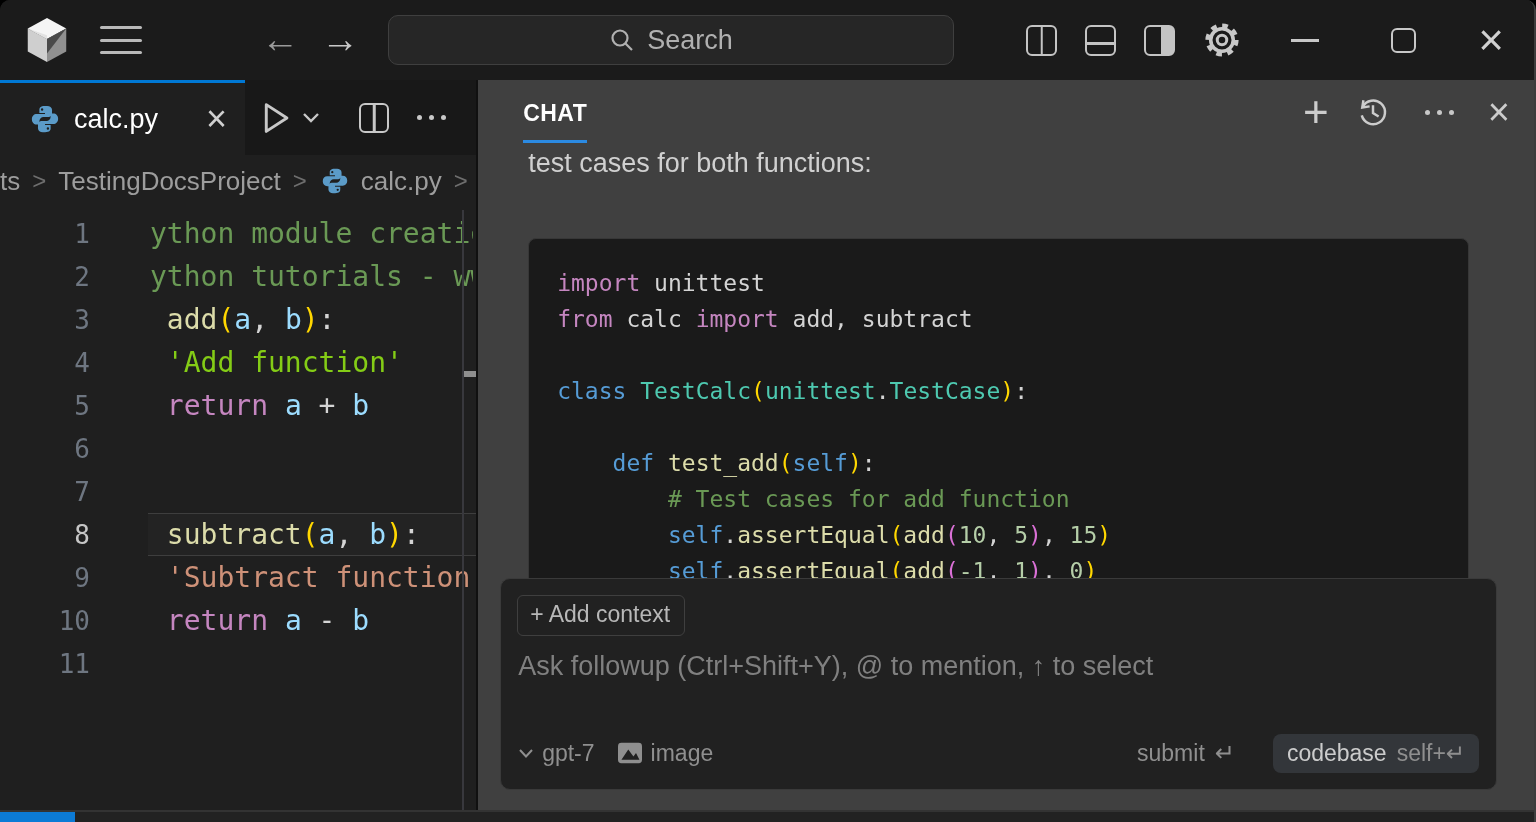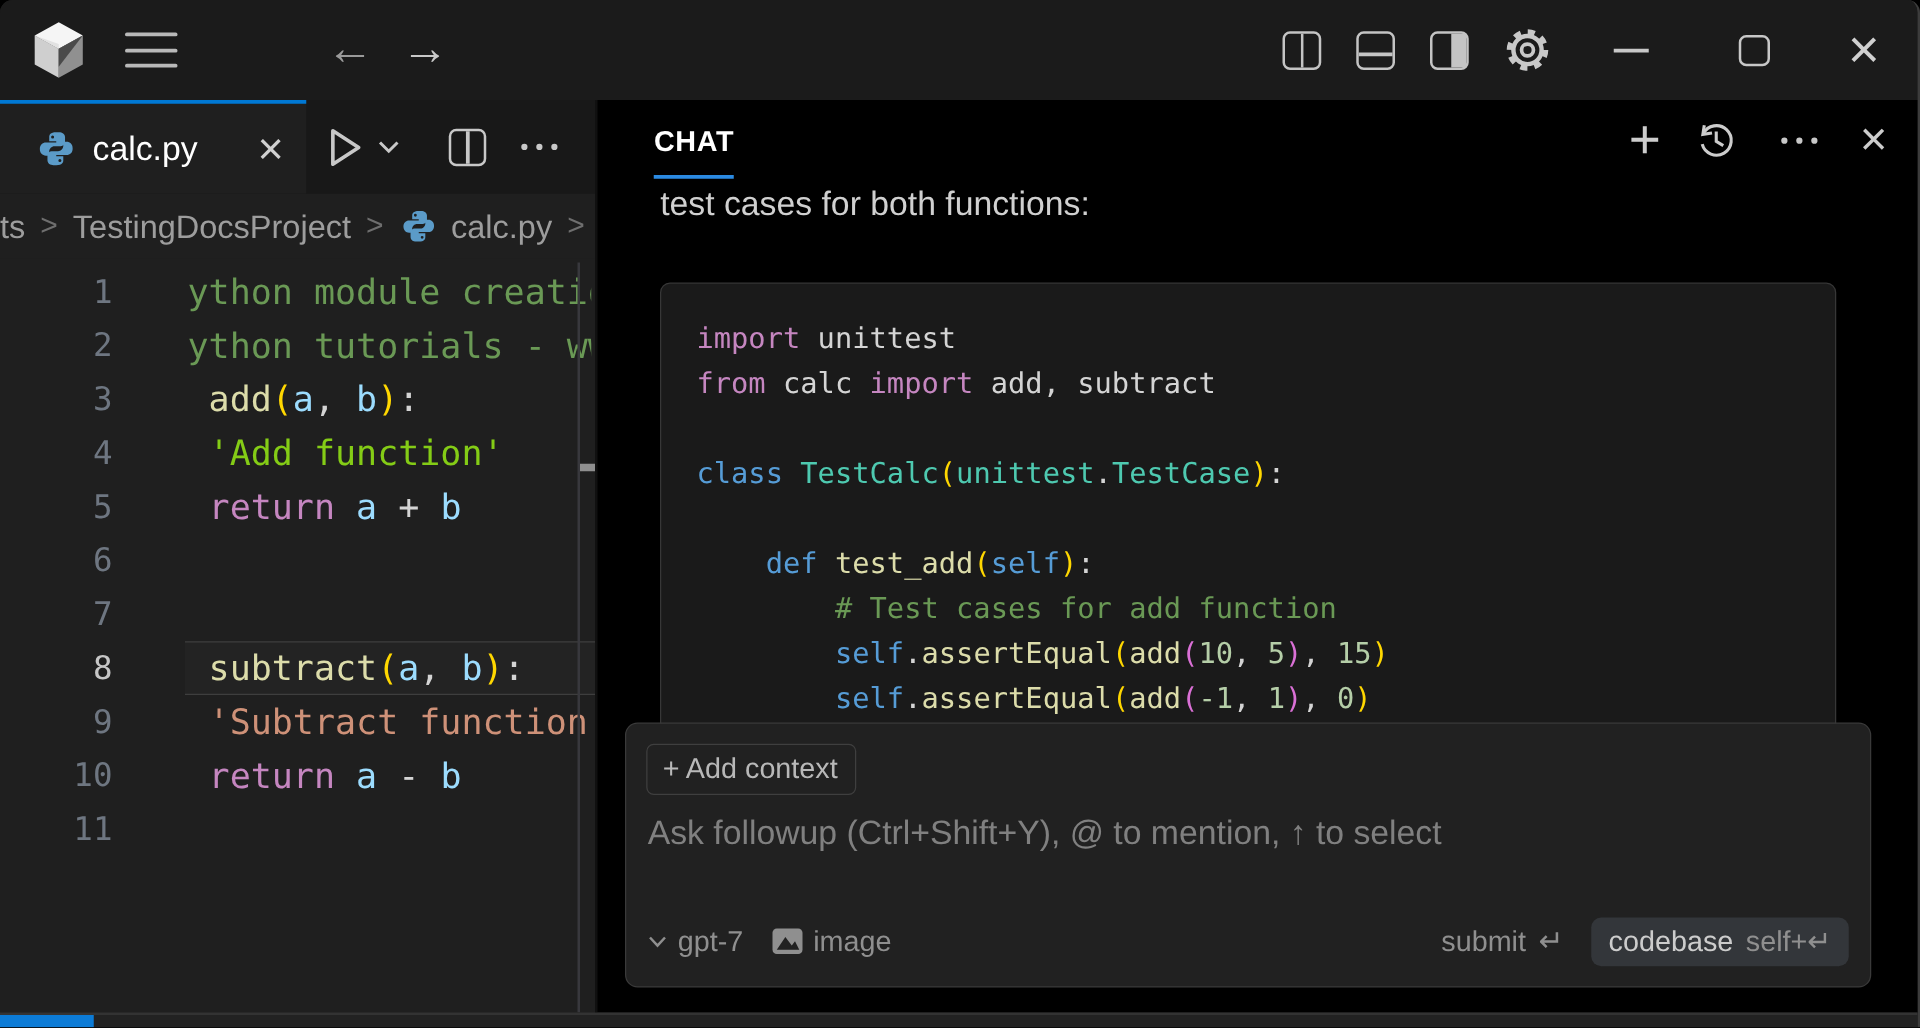--- a/index.html
+++ b/index.html
@@ -27,21 +27,21 @@
   .pane-ic.cols::after { content:""; position:absolute; left:50%; top:0; bottom:0; width:2.5px; background:#c4c4c4; transform:translateX(-50%); }
   .pane-ic.rows::after { content:""; position:absolute; left:0; right:0; top:58%; height:2.5px; background:#c4c4c4; }
   .pane-ic.rightfill::after { content:""; position:absolute; right:0; top:0; bottom:0; width:46%; background:#c4c4c4; }
   .gear { margin:0 14px; }
   .win-min { width:28px; height:3px; background:#c8c8c8; margin:0 36px; }
   .win-max { width:25px; height:25px; border:2.5px solid #c8c8c8; border-radius:6px; margin:0 36px; }
   .win-close { font-size:44px; color:#d0d0d0; margin:0 30px 0 26px; line-height:40px; }
   
   .main { position:absolute; left:0; top:80px; width:1536px; height:730px; display:flex; }
   .editor-group { position:relative; width:496px; height:100%; background:#1f1f1f; overflow:hidden; }
-  .chat-panel { position:relative; width:1104px; height:100%; background:#000000; border-left:2px solid #101010; overflow:hidden; }
+  .chat-panel { position:relative; width:1104px; height:100%; background:#404040; border-left:2px solid #101010; overflow:hidden; }
   
   .tabstrip { position:absolute; left:0; top:0; width:100%; height:75px; background:#181818; display:flex; }
   .tab { position:relative; width:245px; height:75px; background:#1f1f1f; border-top:3px solid #0078d4; display:flex; align-items:center; }
   .tab .pyicon { margin-left:30px; }
   .tab-label { color:#ffffff; font-size:27px; margin-left:14px; }
   .tab-close { position:absolute; right:18px; color:#d0d0d0; font-size:36px; line-height:30px; }
   .ed-actions { flex:1; display:flex; align-items:center; justify-content:flex-end; gap:0; padding-right:22px; }
   .run-btn { display:flex; align-items:center; gap:10px; margin-right:18px; }
   .split-btn { width:30px; height:30px; border:2.5px solid #c8c8c8; border-radius:6px; position:relative; margin:0 20px; }
   .split-btn::after { content:""; position:absolute; left:50%; top:0; bottom:0; width:2.5px; background:#c8c8c8; transform:translateX(-50%); }
@@ -65,37 +65,37 @@
   .chat-header { position:absolute; left:0; top:0; width:100%; height:64px; display:flex; align-items:flex-start; }
   .chat-tabs { display:flex; gap:44px; margin-left:45px; margin-top:20px; }
   .chat-tab { font-size:23px; font-weight:bold; letter-spacing:0.5px; padding-bottom:13px; }
   .chat-tab.active { color:#ffffff; border-bottom:3px solid #2b8ae2; }
   .chat-tab.inactive { color:#8a8a8a; }
   .chat-actions { position:absolute; right:26px; top:10px; display:flex; align-items:center; gap:26px; height:44px; }
   .plus { color:#cccccc; font-size:44px; font-weight:300; line-height:40px; }
   .chat-close { color:#cccccc; font-size:38px; line-height:36px; }
   .chat-msg { position:absolute; left:50px; top:68px; color:#d0d0d0; font-size:27px; }
   .chat-codeblock {
-    position:absolute; left:50px; top:146px; width:941px; height:430px;
+    position:absolute; left:50px; top:158px; width:941px; height:430px;
     background:#1a1a1a; border:1.5px solid #373737; border-radius:8px;
     padding:26px 0 0 28px; overflow:hidden; z-index:1;
   }
   .chat-codeblock .ccl { height:36px; font-family:"DejaVu Sans Mono","Liberation Mono",monospace; font-size:23px; white-space:pre; line-height:36px; }
   
   .chat-input {
     position:absolute; left:22px; top:498px; width:997px; height:212px; z-index:2;
     background:#212121; border:1.5px solid #3a3a3a; border-radius:10px;
   }
   .ctx-chip { position:absolute; left:16px; top:16px; border:1.5px solid #3f3f3f; border-radius:6px; padding:5px 14px 7px 12px; color:#b8b8b8; font-size:23px; }
   .placeholder { position:absolute; left:17px; top:72px; color:#808080; font-size:27px; }
   .input-bottom { position:absolute; left:17px; right:17px; bottom:16px; height:40px; display:flex; align-items:center; color:#8f8f8f; font-size:23px; }
   .model-sel { display:flex; align-items:center; gap:8px; }
   .img-btn { display:flex; align-items:center; gap:8px; margin-left:22px; }
   .spacer { flex:1; }
-  .submit-btn { display:flex; align-items:center; gap:10px; margin-right:22px; color:#8f8f8f; }
+  .submit-btn { display:flex; align-items:center; gap:10px; margin-right:38px; color:#8f8f8f; }
   .enter-key { font-size:24px; }
   .codebase-pill { background:#33363a; border-radius:8px; padding:6px 14px; display:flex; gap:10px; align-items:center;text-align:right; }
   .codebase-pill .cb { color:#cccccc; }
   .codebase-pill .ck { color:#8f8f8f; }
   
   .bottom-divider { position:absolute; left:0; top:810px; width:100%; height:2px; background:#333333; }
   .bottom-strip { position:absolute; left:0; top:812px; width:100%; height:10px; background:#222222; }
   .bottom-blue { position:absolute; left:0; top:0; width:75px; height:10px; background:#0c7bd6; }
   svg { display:block; }
 </style>
@@ -114,20 +114,29 @@
         <polygon points="24,25 4,14 24,21" fill="#e2e2e2"></polygon>
       </svg>
     </div>
     <div class="hamburger">
         <i></i>
         <i></i>
         <i></i>
       </div>
     <div class="nav-arrow back">←</div>
     <div class="nav-arrow fwd">→</div>
+    <div class="searchbox">
+      <span>
+        <svg width="26" height="26" viewBox="0 0 26 26">
+            <circle cx="11" cy="11" r="7.5" fill="none" stroke="#b0b0b0" stroke-width="2.2"></circle>
+            <line x1="16.5" y1="16.5" x2="23" y2="23" stroke="#b0b0b0" stroke-width="2.2"></line>
+          </svg>
+      </span>
+      <span>Search</span>
+    </div>
     <div class="tb-icons">
       <div class="pane-ic cols"></div>
       <div class="pane-ic rows"></div>
       <div class="pane-ic rightfill"></div>
       <div class="gear">
         <svg width="38" height="38" viewBox="0 0 32 32">
           <circle cx="16" cy="16" r="11.5" fill="none" stroke="#c8c8c8" stroke-width="5" stroke-dasharray="4.5 4.5"></circle>
           <circle cx="16" cy="16" r="9.5" fill="none" stroke="#c8c8c8" stroke-width="3"></circle>
           <circle cx="16" cy="16" r="4" fill="none" stroke="#c8c8c8" stroke-width="2.5"></circle>
         </svg>

